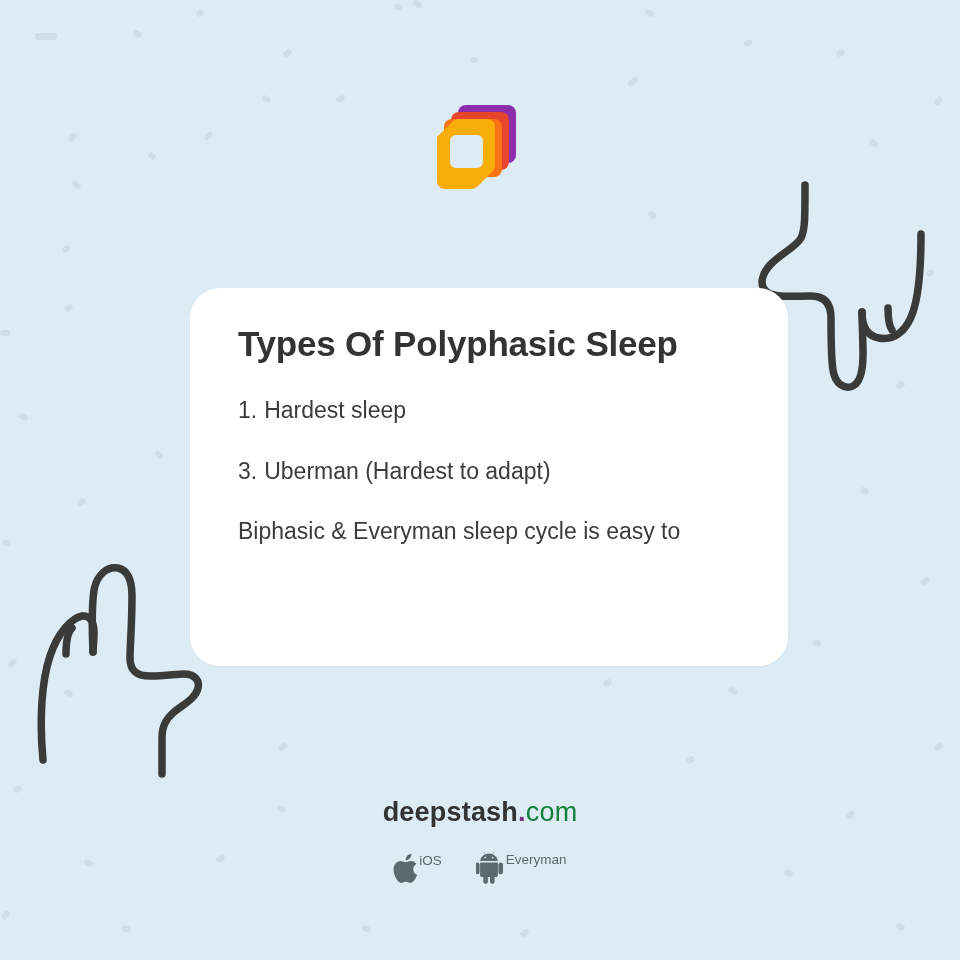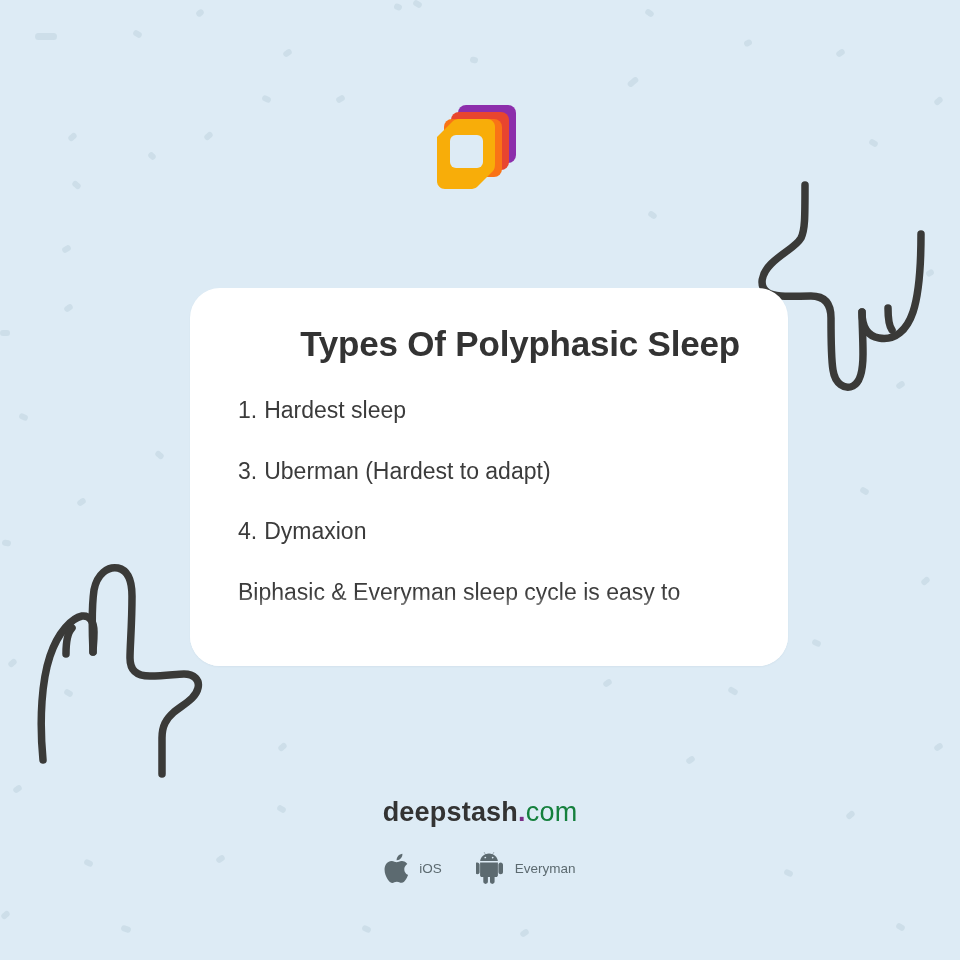--- a/index.html
+++ b/index.html
@@ -74,21 +74,20 @@
   #card-inner {
     padding: 36px 48px 0 48px;
   }
   #card-title {
     margin: 0;
     font-size: 35px;
     line-height: 1.15;
     font-weight: bold;
     color: #333333;
     letter-spacing: -0.2px;
-    text-align: right;
   }
   #card-list {
     list-style: none;
     margin: 0;
     padding: 0;
   }
   #card-list li {
     font-size: 23px;
     color: #3b3b3b;
     line-height: 1.2;
@@ -143,22 +142,20 @@
 
   #stores {
     margin-top: 24px;
     display: flex;
     justify-content: center;
     align-items: center;
     gap: 34px;
   }
   .store {
     display: flex;
-    align-items: center;
-    gap: 9px;
   }
   .store svg { display: block; fill: #5c6a70; }
   .store-label {
     font-size: 13.5px;
     color: #5c6a70;
   }
 </style>
 </head>
 <body>
 
@@ -253,21 +250,20 @@
       <rect x="22" y="31" width="33" height="33" rx="6" fill="#ddebf5"></rect>
     </svg>
   </div>
 
   <div id="card">
     <div id="card-inner">
       <h1 id="card-title">Types Of Polyphasic Sleep</h1>
       <ol id="card-list">
           <li><span class="num">1.</span><span>Hardest sleep</span></li>
           <li><span class="num">3.</span><span>Uberman (Hardest to adapt)</span></li>
-          <li><span class="num">4.</span><span>Dymaxion</span></li>
         </ol>
       <p id="card-teaser">Biphasic &amp; Everyman sleep cycle is easy to</p>
     </div>
     <div id="card-fade"></div>
   </div>
 
   <div id="footer">
 
     <div id="wordmark">
       <span class="ds-name">deepstash</span><span class="ds-dot">.</span><span class="ds-tld">com</span>

